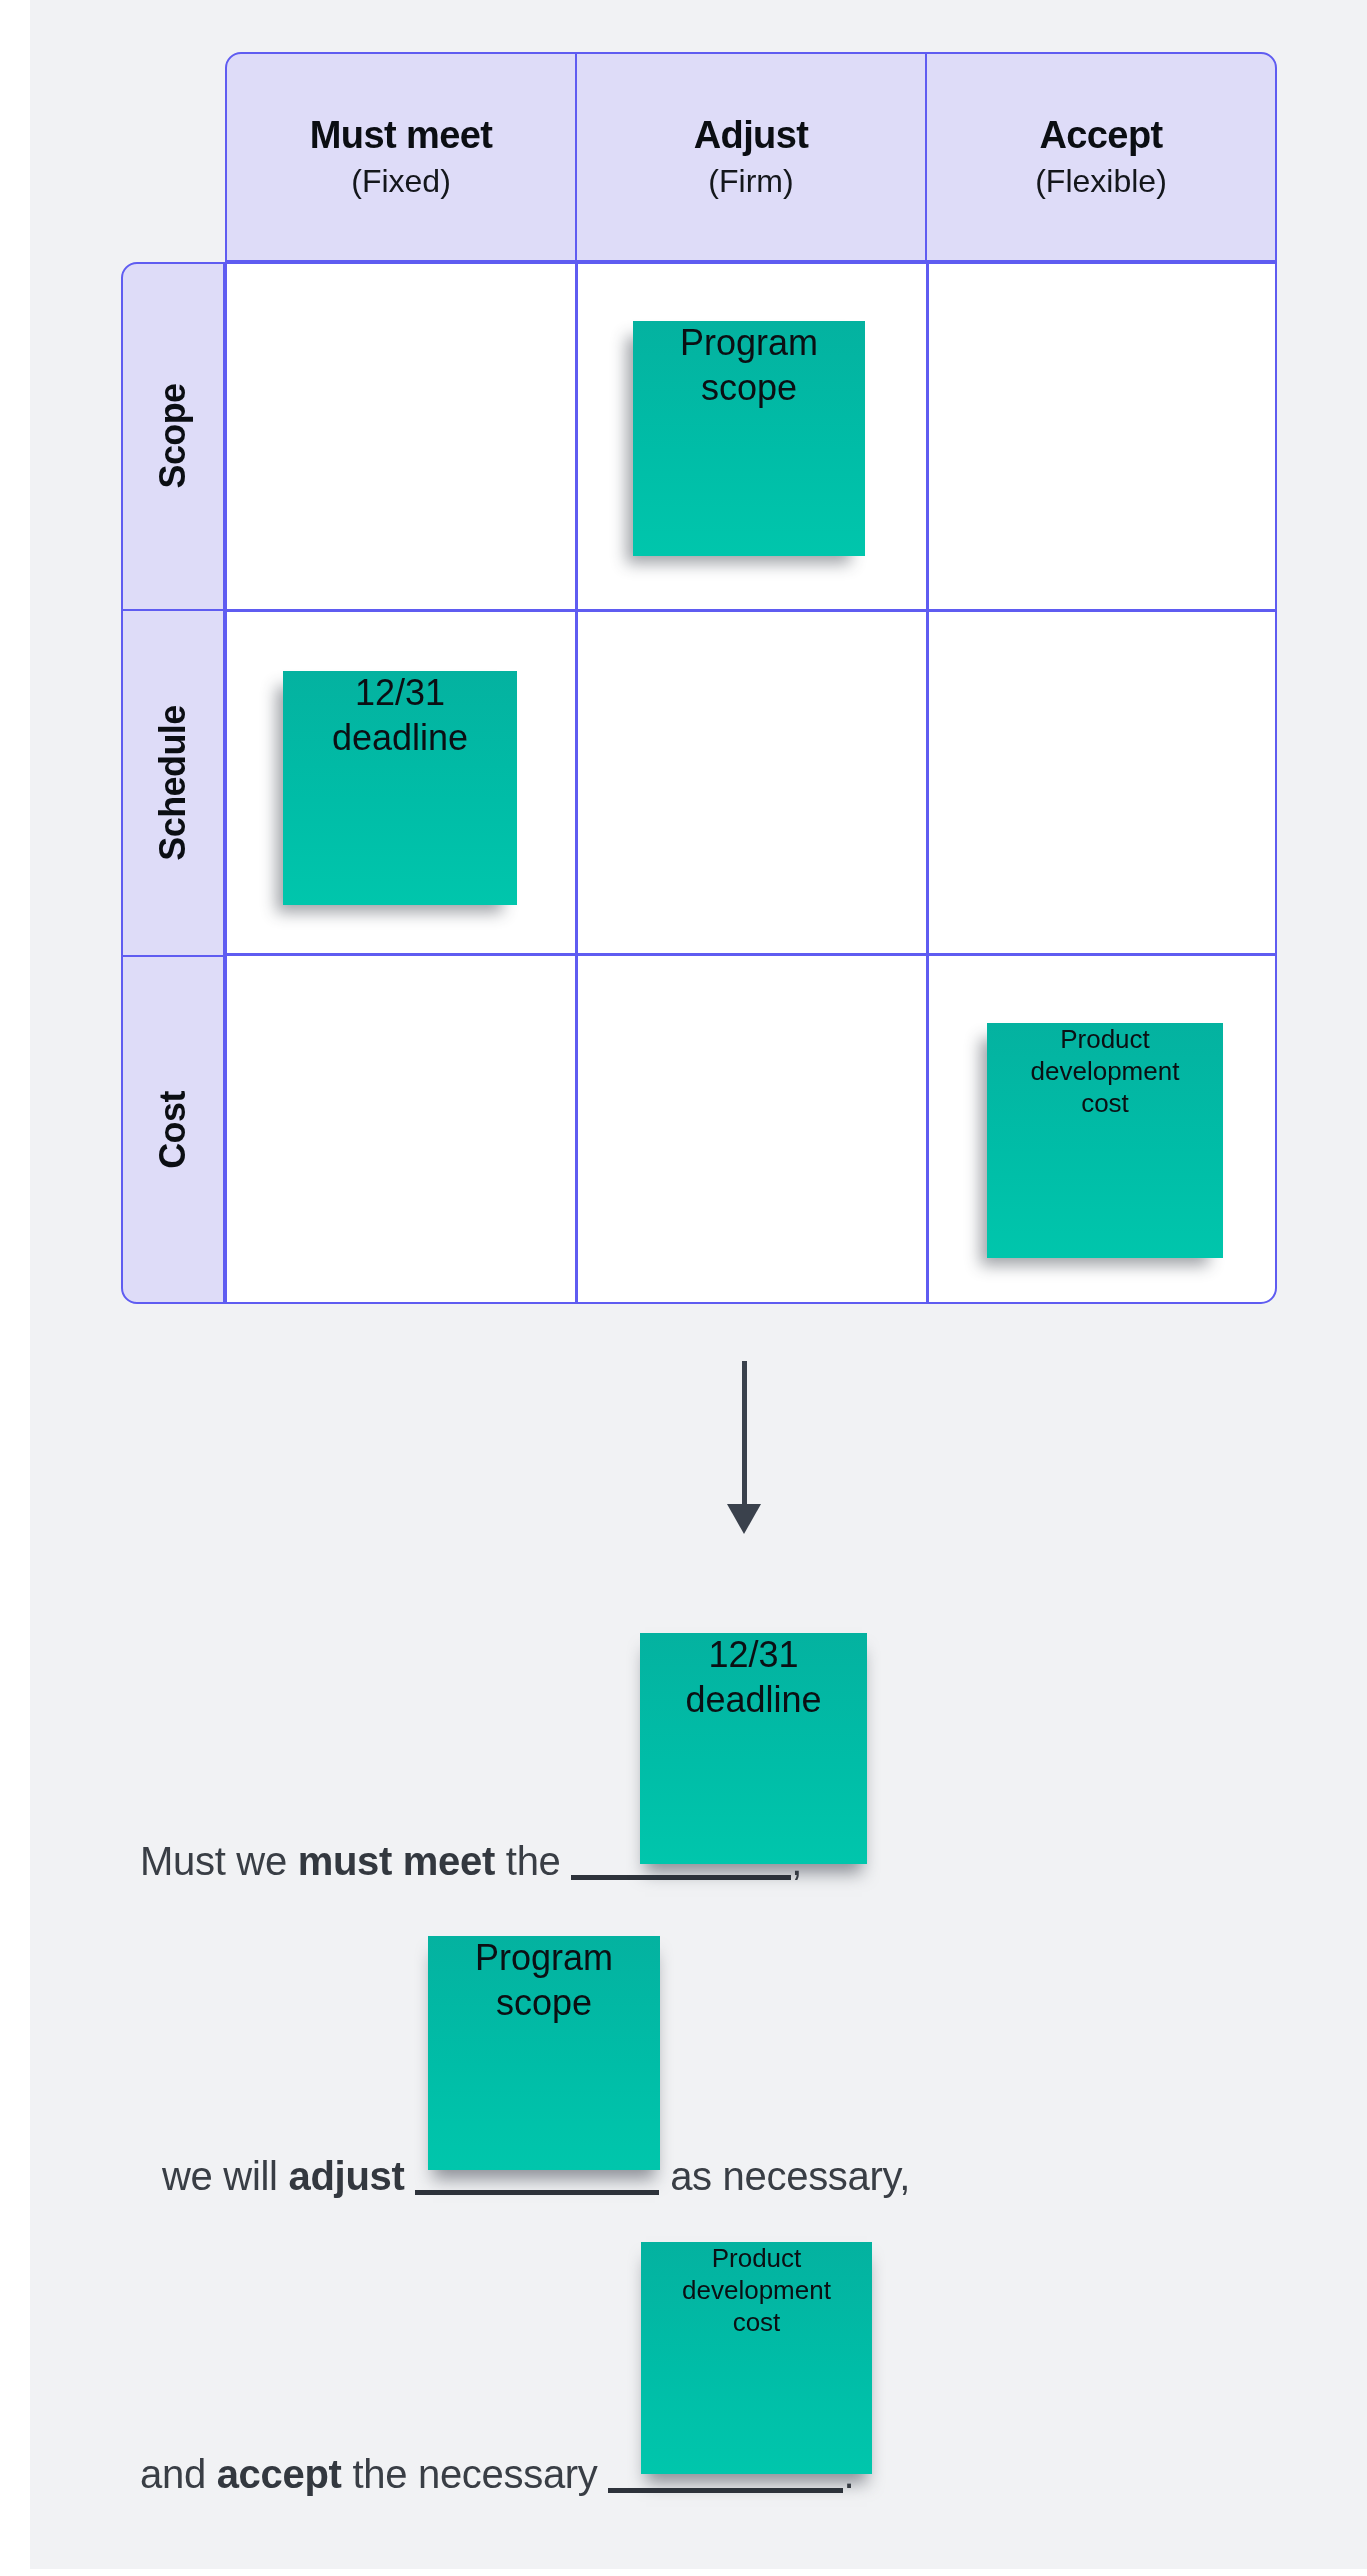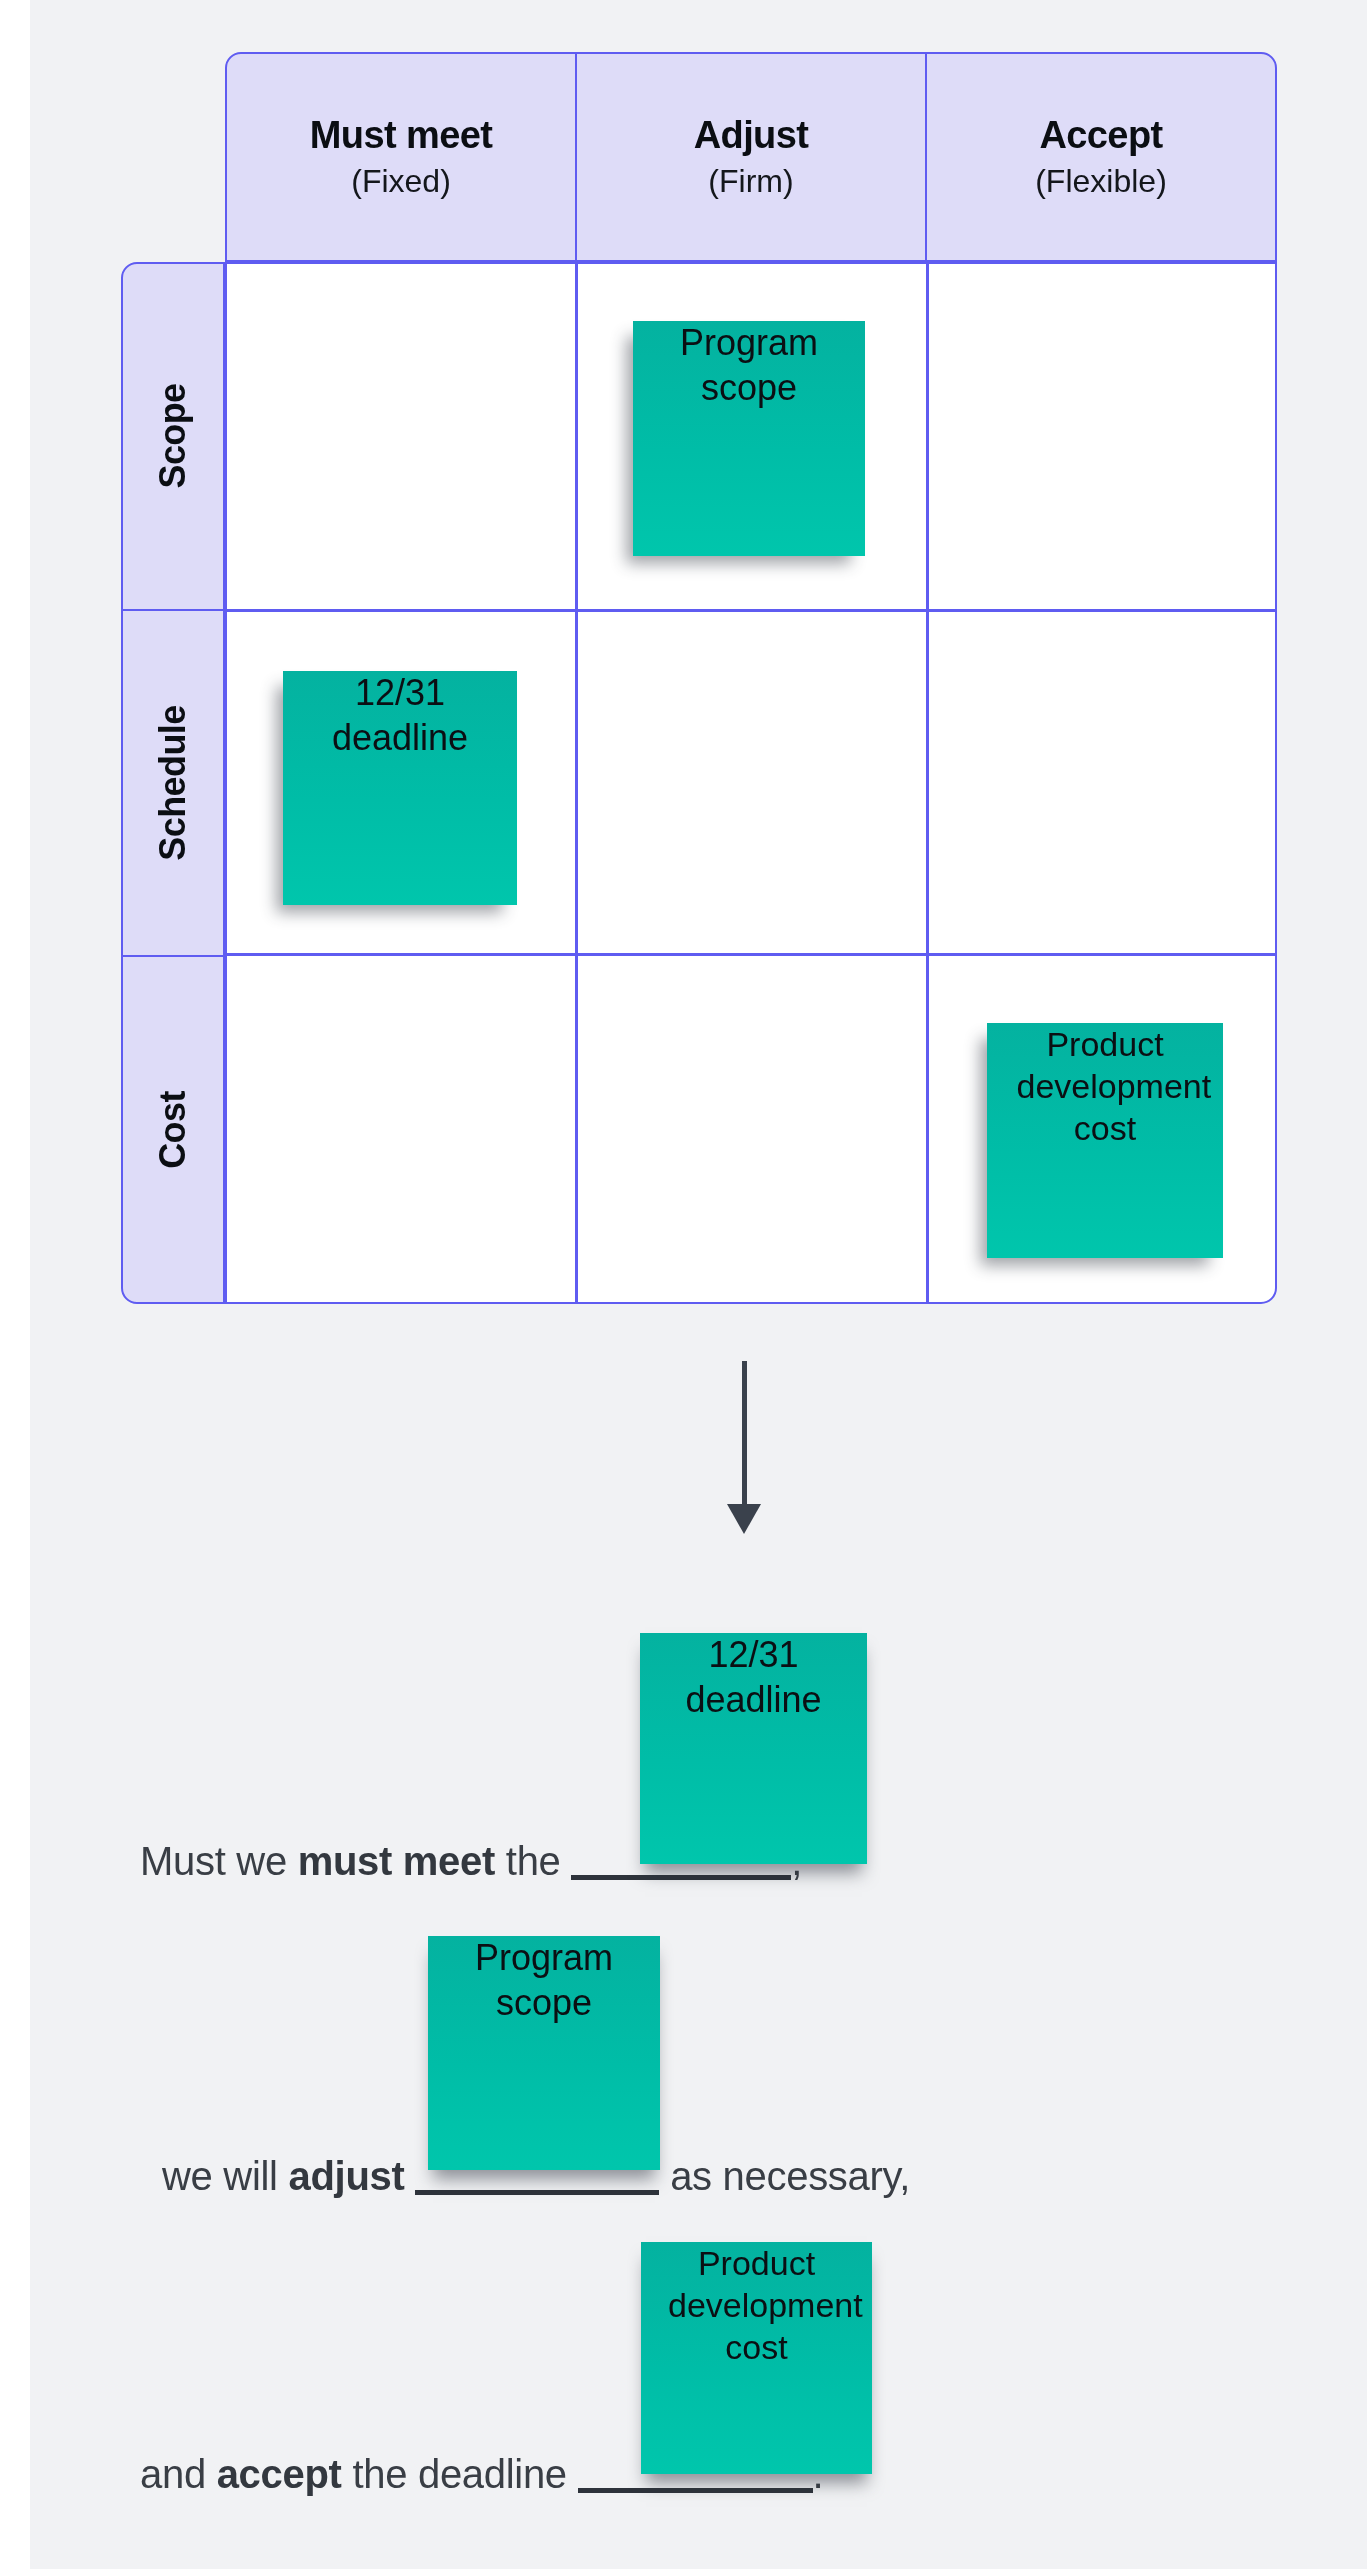--- a/index.html
+++ b/index.html
@@ -48,21 +48,21 @@
   .note{
     position:absolute;
     background:linear-gradient(180deg,#04b2a0 0%,#00bda7 55%,#00c6ac 100%);
     display:flex;align-items:flex-start;justify-content:center;text-align:center;
     color:#0b0f13;z-index:3;
   }
   .note .note-text{line-height:1.24;}
   .note.in-matrix{box-shadow:-10.3px 11.4px 15px -3.4px rgba(42,48,60,0.45);}
   .note.in-sentence{box-shadow:0 13.7px 16px -4.6px rgba(42,48,60,0.5);}
   .note.size-big .note-text{font-size:36px;max-width:188px;}
-  .note.size-small .note-text{font-size:34px;max-width:177px;}
+  .note.size-small .note-text{font-size:26px;max-width:177px;}
 
   .note-m1{left:633px;top:321px;width:232px;height:235px;}
   .note-m2{left:283px;top:671px;width:234px;height:234px;}
   .note-m3{left:987px;top:1023px;width:236px;height:235px;}
   .note-b1{left:640px;top:1633px;width:227px;height:231px;}
   .note-b2{left:428px;top:1936px;width:232px;height:234px;}
   .note-b3{left:641px;top:2242px;width:231px;height:232px;}
 
   
   .arrow-line{position:absolute;left:742px;top:1361px;width:5.1px;height:145px;background:#3a414c;}
@@ -146,18 +146,18 @@
 </div>
 
 <div class="sentence sentence-2">
   <span>we will </span><b>adjust</b><span> </span><span class="blank"></span><span> as necessary,</span>
 </div>
 <div class="note in-sentence size-big note-b2">
   <span class="note-text">Program scope</span>
 </div>
 
 <div class="sentence sentence-3">
-  <span>and </span><b>accept</b><span> the deadline </span><span class="blank"></span><span>.</span>
+  <span>and </span><b>accept</b><span> the necessary </span><span class="blank"></span><span>.</span>
 </div>
 <div class="note in-sentence size-small note-b3">
   <span class="note-text">Product development cost</span>
 </div>
 
 
 </body></html>

